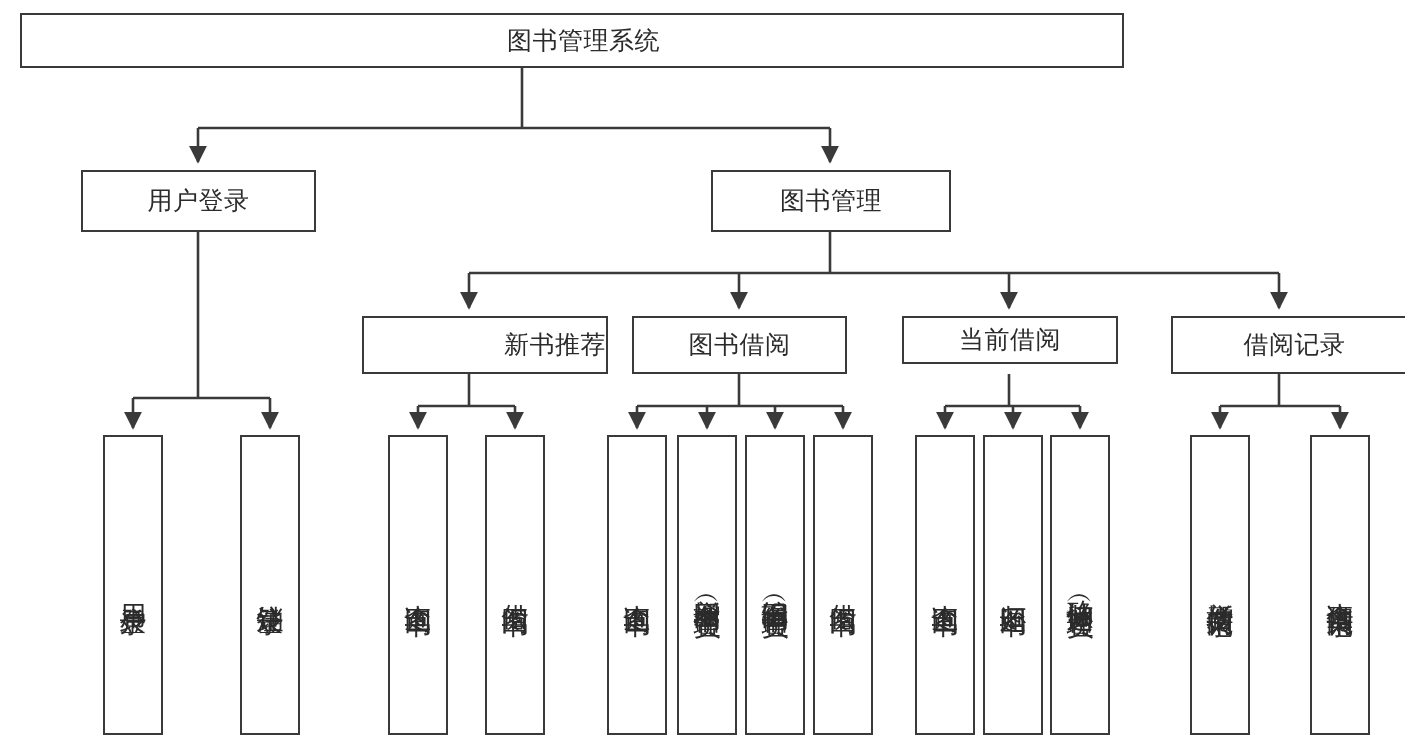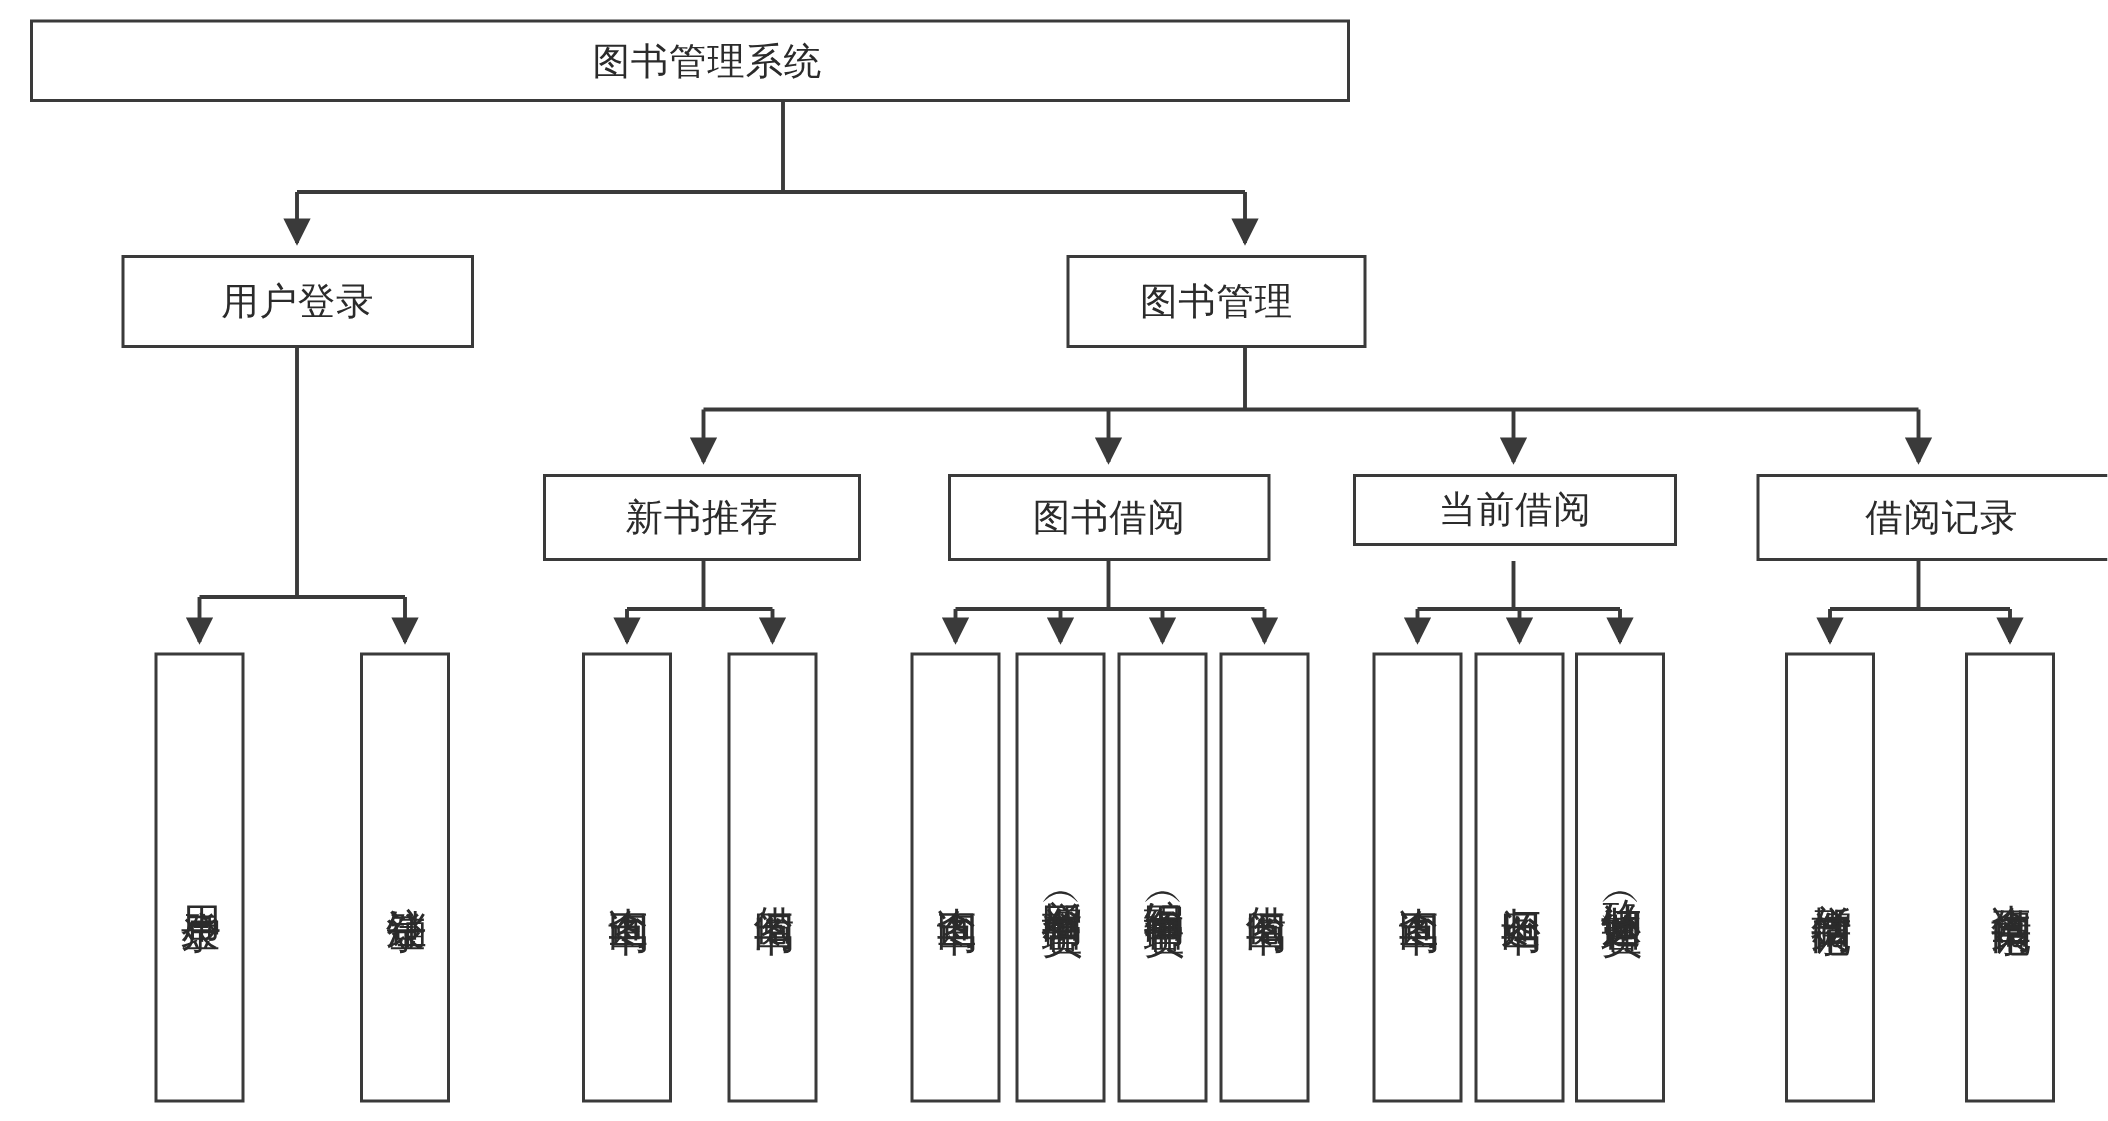--- a/index.html
+++ b/index.html
@@ -117,32 +117,32 @@
       <path d="M 1013 406 L 1013 428" marker-end="url(#arrow)"></path>
       <path d="M 1080 406 L 1080 428" marker-end="url(#arrow)"></path>
 
       <path d="M 1279 374 L 1279 406"></path>
       <path d="M 1220 406 L 1340 406"></path>
       <path d="M 1220 406 L 1220 428" marker-end="url(#arrow)"></path>
       <path d="M 1340 406 L 1340 428" marker-end="url(#arrow)"></path>
     </g>
   </svg>
 
-  <div class="node h" style="left:20px; top:13px; width:880px; height:55px;padding-left:23px;">
+  <div class="node h" style="left:20px; top:13px; width:1104px; height:55px;padding-left:23px;">
     <span class="label">图书管理系统</span>
   </div>
 
   <div class="node h" style="left:81px; top:170px; width:235px; height:62px;">
     <span class="label">用户登录</span>
   </div>
-  <div class="node h" style="left:711px; top:170px; width:200px; height:62px;">
+  <div class="node h" style="left:711px; top:170px; width:240px; height:62px;">
     <span class="label">图书管理</span>
   </div>
 
-  <div class="node h" style="left:362px; top:316px; width:212px; height:58px;">
+  <div class="node h" style="left:362px; top:316px; width:246px; height:58px;justify-content:flex-end;">
     <span class="label">新书推荐</span>
   </div>
   <div class="node h" style="left:632px; top:316px; width:215px; height:58px;">
     <span class="label">图书借阅</span>
   </div>
   <div class="node h" style="left:902px; top:316px; width:216px; height:48px;">
     <span class="label">当前借阅</span>
   </div>
   <div class="node h" style="left:1171px; top:316px; width:247px; height:58px;">
     <span class="label">借阅记录</span>

